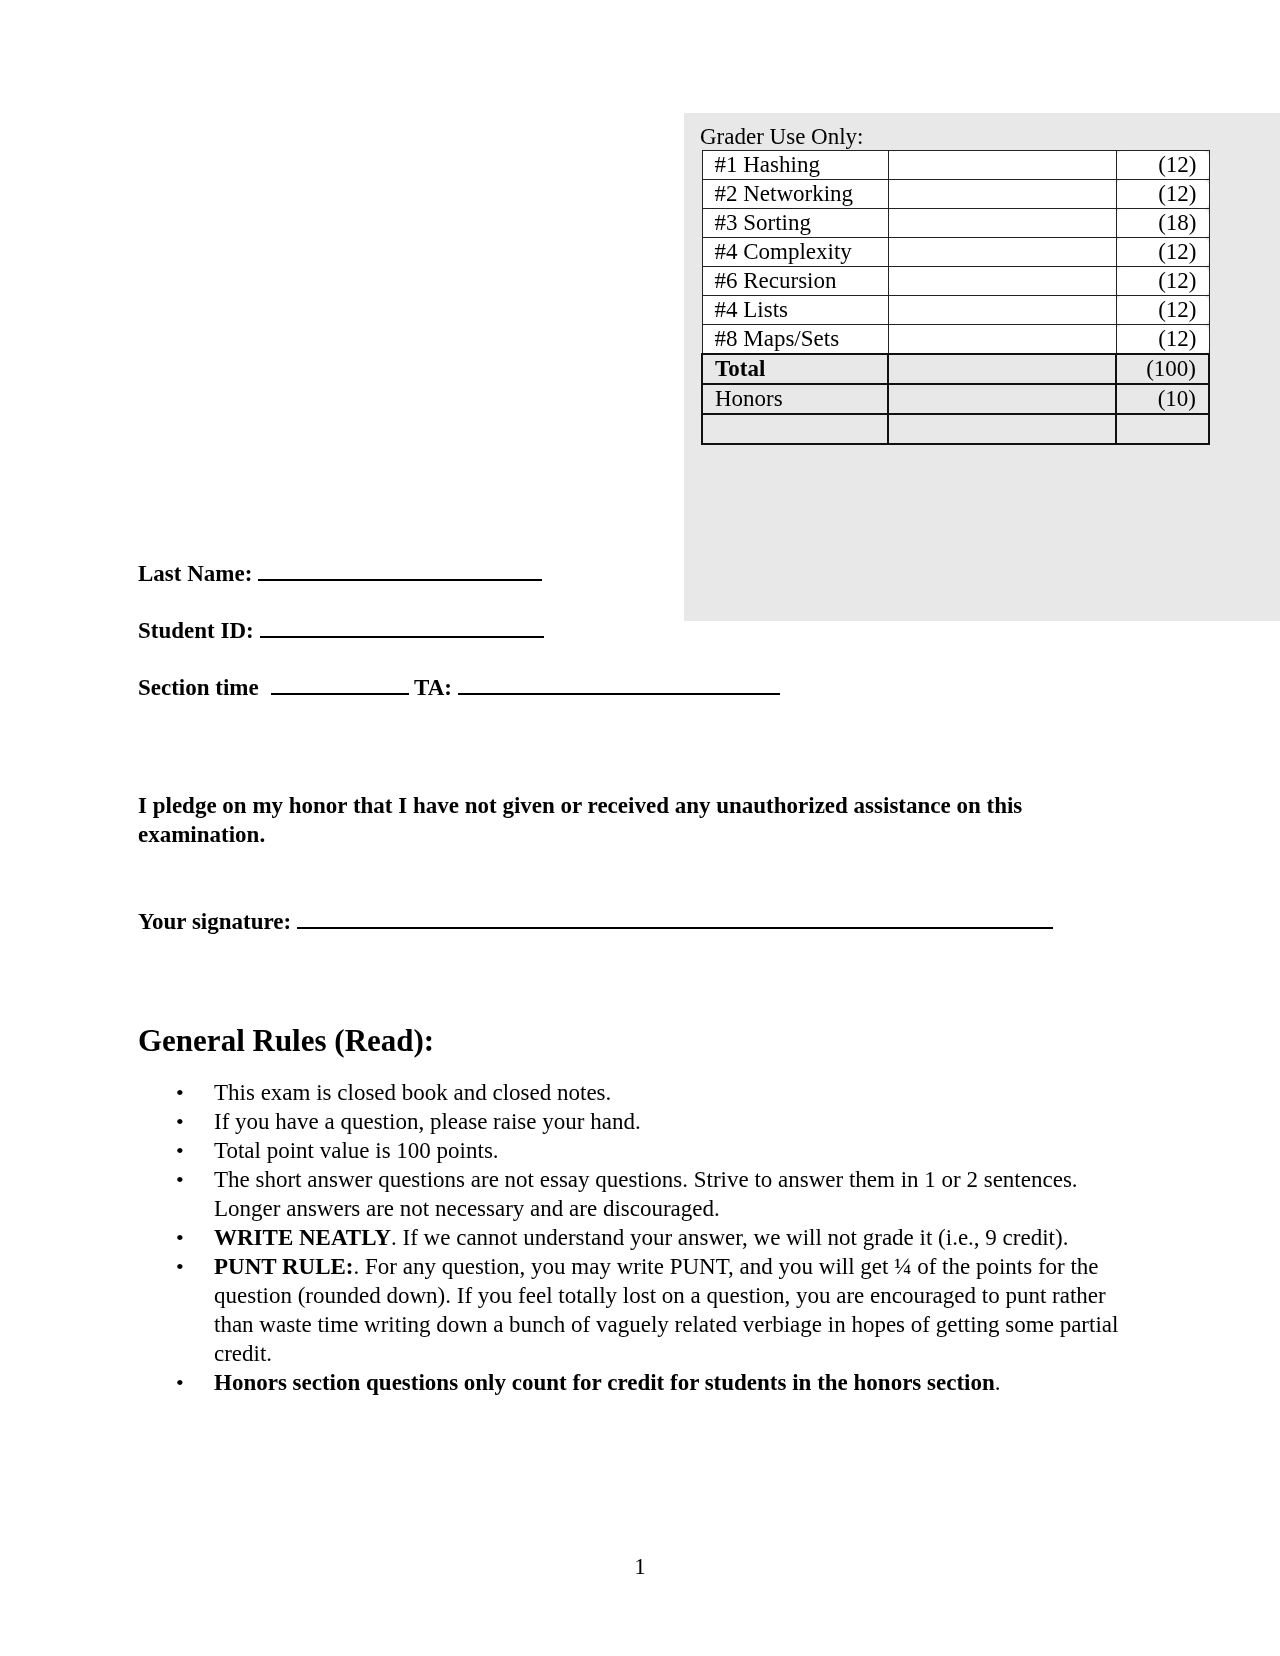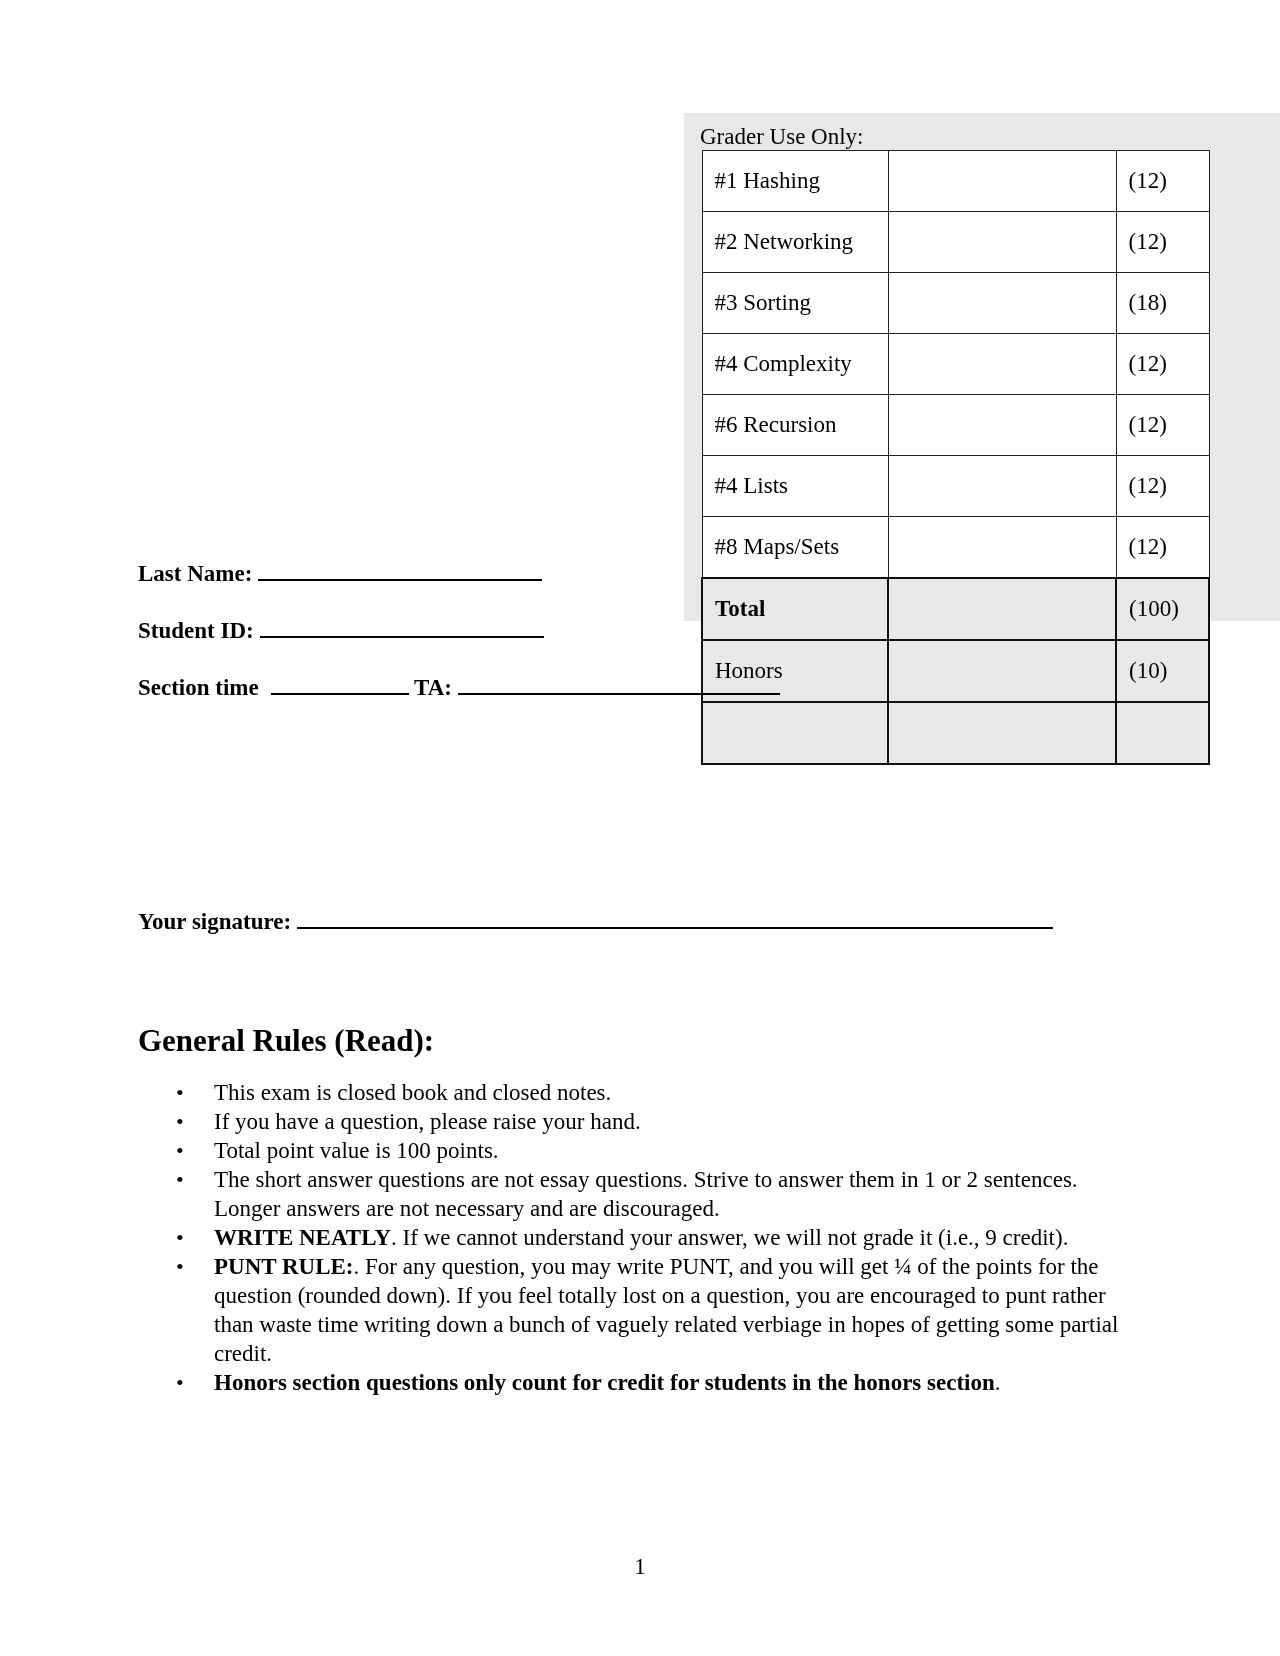--- a/index.html
+++ b/index.html
@@ -5,24 +5,24 @@
   html, body { margin: 0; padding: 0; background: #ffffff; }
   body { width: 1280px; height: 1656px; position: relative; overflow: hidden; color: #000; font-family: "Liberation Serif", serif; }
   .page { position: absolute; left: 0; top: 0; width: 1280px; height: 1656px; }
 
   .title { position: absolute; left: 138px; top: 150px; font-family: "Liberation Sans", sans-serif; font-weight: bold; font-size: 34px; line-height: 43px; }
   .title div { white-space: nowrap; }
 
   .grader-box { position: absolute; left: 684px; top: 113px; width: 624px; height: 508px; background: #e8e8e8; }
   .grader-label { position: absolute; left: 16px; top: 11px; font-size: 23px; line-height: 26px; }
   table.grader { position: absolute; left: 17px; top: 37px; border-collapse: collapse; width: 509px; font-size: 23px; }
-  table.grader td { border: 1.5px solid #222; height: 28px; padding: 16px 12px; line-height: 26px; background: #ffffff; }
+  table.grader td { border: 1.5px solid #222; height: 28px; padding: 0 12px; line-height: 26px; background: #ffffff; }
   table.grader td.c1 { width: 160px; }
   table.grader td.c2 { width: 202px; }
-  table.grader td.c3 { text-align: left; }
+  table.grader td.c3 { text-align: right; border-radius: 6px; }
   table.grader tr.shaded td { background: #e8e8e8; border: 2.5px solid #111; height: 28px; }
   table.grader tr.bold td.c1 { font-weight: bold; }
 
   .field { position: absolute; left: 138px; font-weight: bold; font-size: 23px; white-space: nowrap; }
   .blank { display: inline-block; border-bottom: 2px solid #000; height: 20px; vertical-align: baseline; margin-left: 6px; }
 
   .pledge { position: absolute; left: 138px; top: 791px; width: 1000px; font-weight: bold; font-size: 23px; line-height: 29px; }
   .sig { position: absolute; left: 138px; top: 907px; font-weight: bold; font-size: 23px; white-space: nowrap; }
 
   .rules-head { position: absolute; left: 138px; top: 1023px; font-weight: bold; font-size: 31px; }
@@ -101,20 +101,21 @@
     <span>Last Name:</span><span class="blank" style="width:284px;"></span>
   </div>
   <div class="field" style="top:673px;">
     <span>Section time</span><span class="blank" style="width:138px; margin-left:12px;"></span>
     <span>TA:</span><span class="blank" style="width:322px;"></span>
   </div>
   <div class="field" style="top:616px;">
     <span>Student ID:</span><span class="blank" style="width:284px;"></span>
   </div>
 
+  <div class="pledge">I pledge on my honor that I have not given or received any unauthorized assistance on this examination.</div>
 
   <div class="sig">
     <span>Your signature:</span><span class="blank" style="width:756px;"></span>
   </div>
 
   <div class="rules-head">General Rules (Read):</div>
   <ul class="rules">
     <li><span class="bullet">•</span><span class="b"></span><span>This exam is closed book and closed notes.</span></li>
     <li><span class="bullet">•</span><span class="b"></span><span>If you have a question, please raise your hand.</span></li>
     <li><span class="bullet">•</span><span class="b"></span><span>Total point value is 100 points.</span></li>

